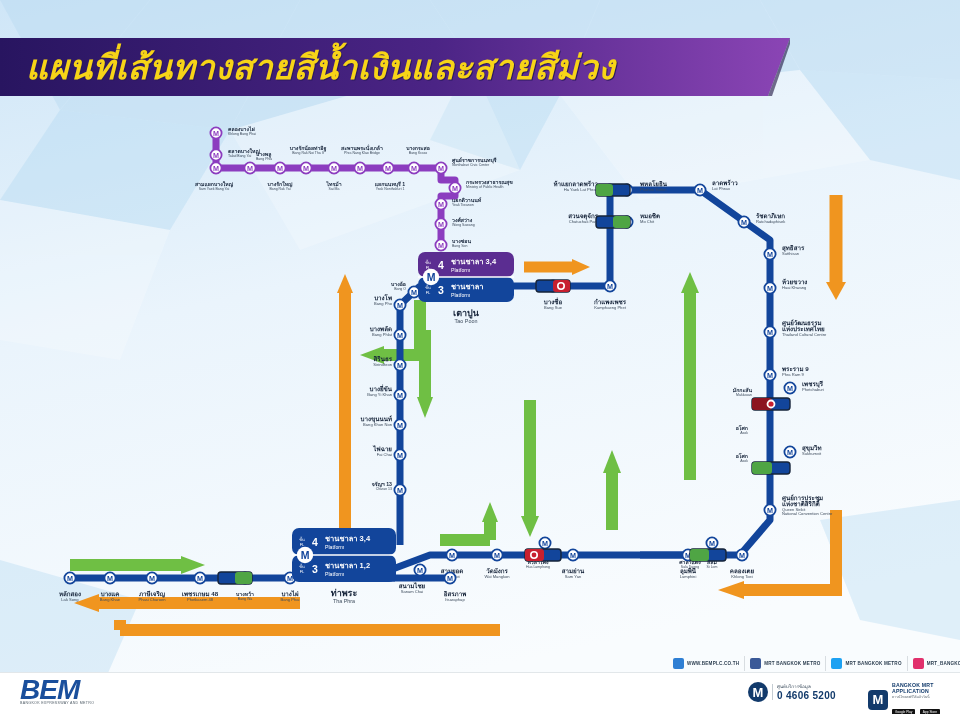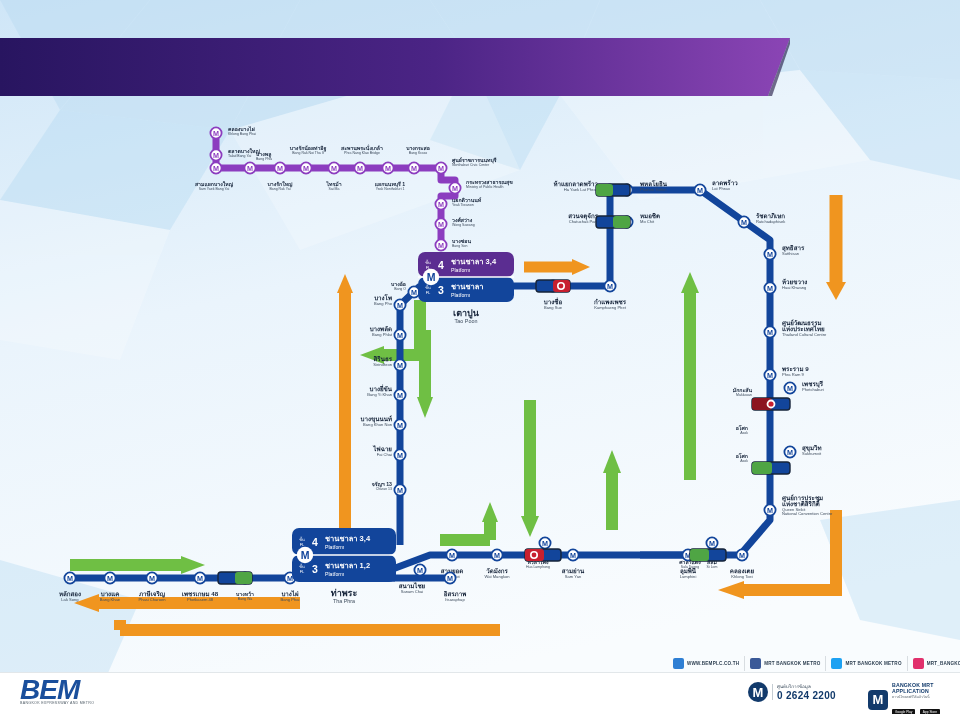--- a/index.html
+++ b/index.html
@@ -94,20 +94,21 @@
     <polygon points="0,200 170,230 120,360 0,340"></polygon>
   </g>
   <rect x="0" y="672" width="960" height="42" fill="#ffffff"></rect>
 </svg>
 
 <div id="banner">
   <svg id="banner-shape" viewBox="0 0 790 58" preserveAspectRatio="none">
     <polygon points="0,0 790,0 768,58 0,58" fill="url(#bng)"></polygon>
     <polygon points="768,58 790,0 790,6 772,58" fill="#1a0f3d" opacity="0.6"></polygon>
   </svg>
+  <div id="banner-text">แผนที่เส้นทางสายสีน้ำเงินและสายสีม่วง</div>
 </div>
 
 <svg id="map" viewBox="0 0 960 555">
 
   <g>
 
     <path d="M836 95 L836 185" stroke="#f0951f" stroke-width="13" fill="none"></path>
     <polygon points="826,182 846,182 836,200" fill="#f0951f"></polygon>
 
     <path d="M815 95 L815 105" stroke="none"></path>
@@ -622,21 +623,21 @@
 <div id="bem-logo">
   <div id="bem-word">BEM</div>
   <div id="bem-sub">BANGKOK EXPRESSWAY AND METRO</div>
 </div>
 
 <div id="callcenter">
   <div class="mlogo">M</div>
   <div class="cc-divider"></div>
   <div>
     <div class="cc-th">ศูนย์บริการข้อมูล</div>
-    <div class="cc-num">0 2624 2200</div>
+    <div class="cc-num">0 4606 5200</div>
   </div>
 </div>
 
 <div id="appbox">
   <div class="mlogo sq">M</div>
   <div>
     <div class="app-t1">BANGKOK MRT</div>
     <div class="app-t2">APPLICATION</div>
     <div class="app-t3">ดาวน์โหลดฟรีได้แล้ววันนี้</div>
     <div>

